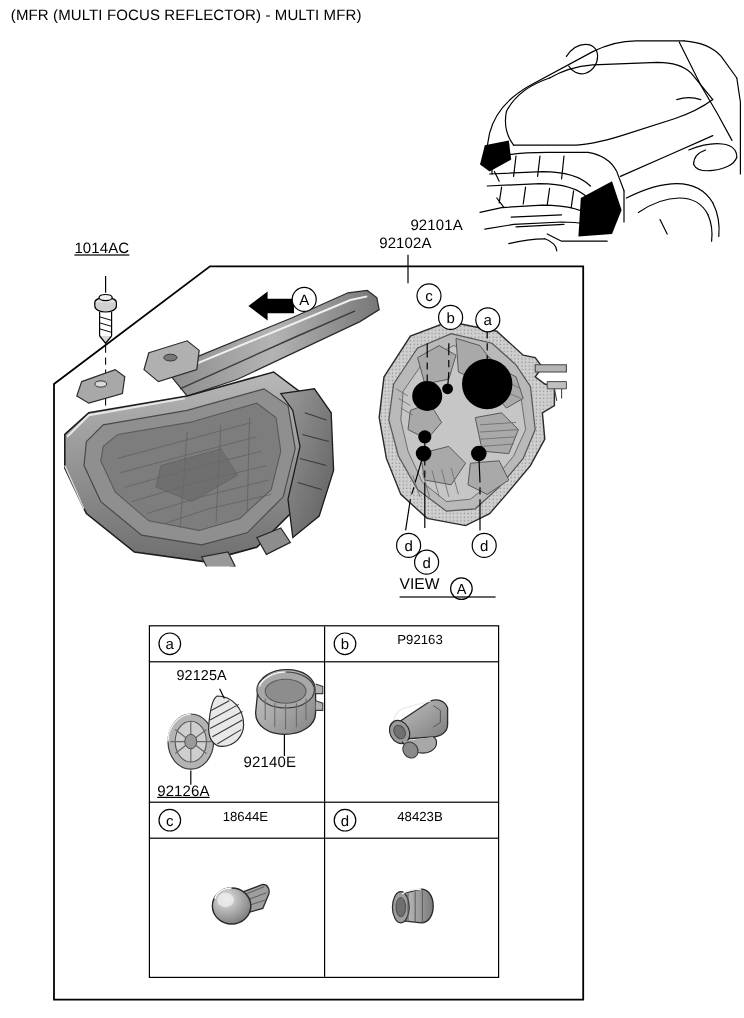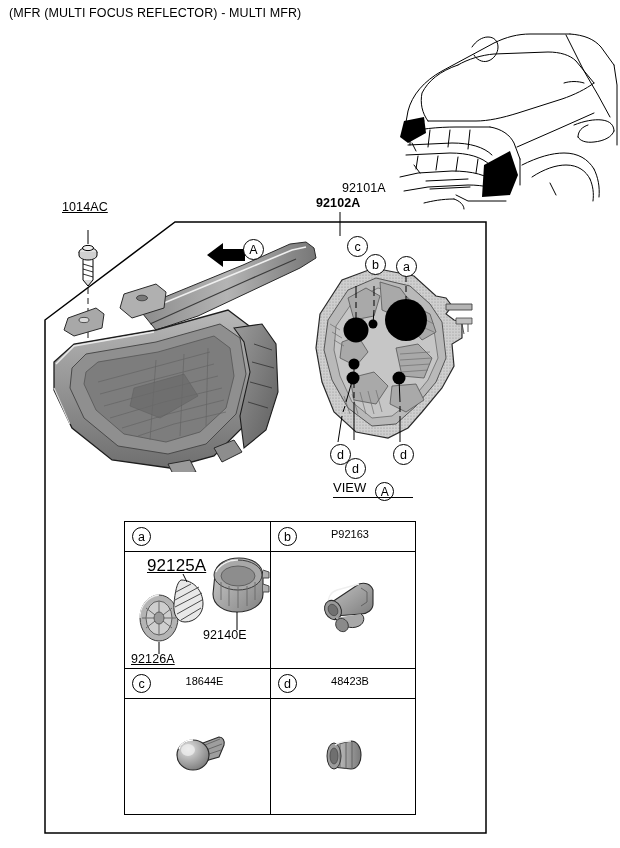--- a/index.html
+++ b/index.html
@@ -186,21 +186,21 @@
   <path d="M216 112 L234 118 M214 130 L236 136 M212 150 L234 156 M210 170 L230 176" stroke="#3a3a3a" stroke-width="0.9"></path>
 
   <path d="M130 232 L152 228 L158 240 L136 244 Z" fill="#999" stroke="#2a2a2a" stroke-width="1"></path>
   <path d="M176 216 L196 208 L204 220 L184 230 Z" fill="#8d8d8d" stroke="#2a2a2a" stroke-width="1"></path>
 
   <path d="M18 132 L36 114 L116 100" fill="none" stroke="#e8e8e8" stroke-width="1.6"></path>
   <path d="M16 156 L32 192" fill="none" stroke="#d8d8d8" stroke-width="1.2"></path>
 </svg>
 
 <div class="lbl" style="left:316px;top:181px;margin-left:26px;">92101A</div>
-<div class="lbl" style="left:316px;top:196px;font-weight:bold;">92102A</div>
+<div class="lbl" style="left:316px;top:196px;">92102A</div>
 <svg style="position:absolute;left:330px;top:212px;width:20px;height:26px;" viewBox="0 0 20 26">
   <path d="M10 0 L10 24" stroke="#000" stroke-width="1"></path>
 </svg>
 
 <svg id="housing" viewBox="0 0 190 200">
   <defs>
     <pattern id="dots" width="3" height="3" patternUnits="userSpaceOnUse">
       <rect width="3" height="3" fill="#cfcfcf"></rect>
         <circle cx="1" cy="1" r="0.6" fill="#8e8e8e"></circle>
     </pattern>
@@ -308,21 +308,21 @@
           <path d="M56 28 L62 30 L62 36 L56 36" fill="#b0b0b0" stroke="#3c3c3c" stroke-width="0.9"></path>
           <path d="M9 16 C12 9 21 4 31 4" fill="none" stroke="#f2f2f2" stroke-width="1.4"></path>
         </g>
 
         <g stroke="#000" stroke-width="1" fill="none">
           <path d="M58 22 L62 30"></path>
           <path d="M112 60 L112 78"></path>
           <path d="M34 90 L34 102"></path>
         </g>
       </svg>
-      <div class="lbl" style="left:22px;top:4px;font-size:17px;text-decoration:underline;">92125A</div>
+      <div class="lbl" style="left:22px;top:4px;font-size:12px;">92125A</div>
       <div class="lbl" style="left:78px;top:76px;font-size:12.5px;">92140E</div>
       <div class="lbl" style="left:6px;top:100px;font-size:12.5px;text-decoration:underline;">92126A</div>
     </div>
   </div>
 
   <div class="cell bl">
     <div class="cellhdr">
       <span class="circ">b</span>
       <span class="hdrnum">P92163</span>
     </div>

